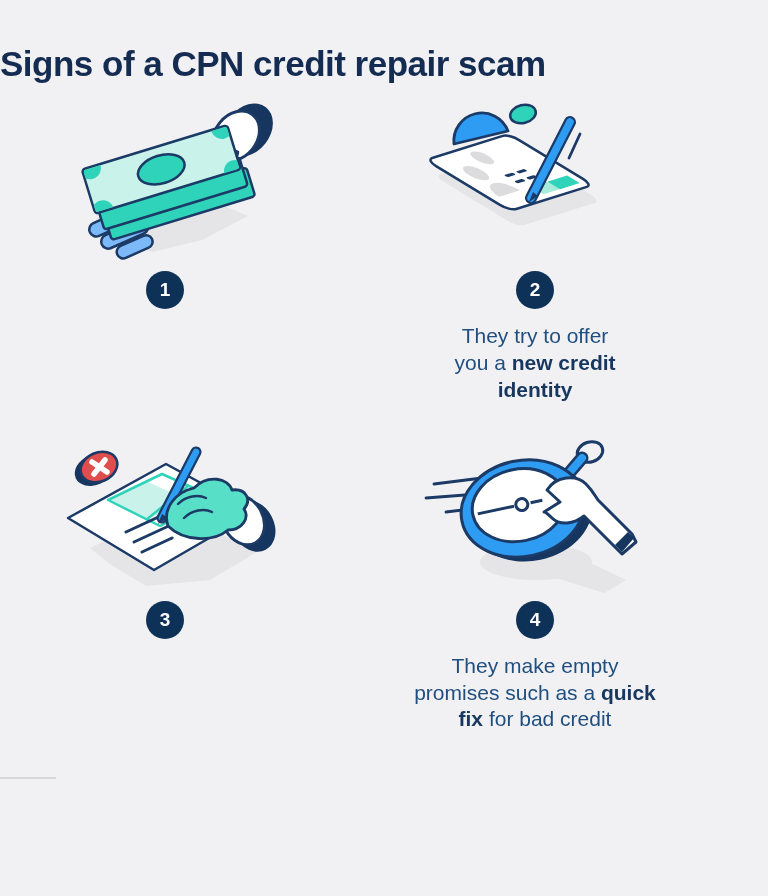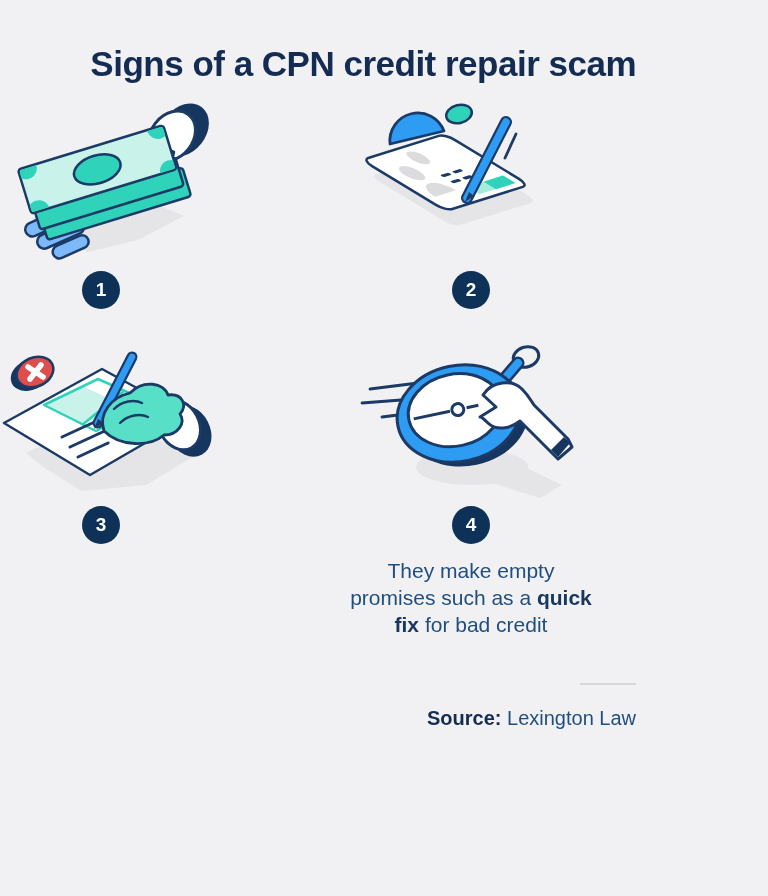--- a/index.html
+++ b/index.html
@@ -3,21 +3,21 @@
 <meta charset="utf-8">
 <style>
   html,body{margin:0;padding:0;}
   body{
     width:768px;height:896px;
     background:#f1f1f3;
     font-family:"Liberation Sans","DejaVu Sans",sans-serif;
     color:#1f4e7f;
     overflow:hidden;
   }
-  .page{width:636px;height:896px;display:flex;flex-direction:column;align-items:flex-end;}
+  .page{width:636px;height:896px;display:flex;flex-direction:column;align-items:flex-start;}
   .title{
     margin:44px 0 6px 0;
     font-size:35px;font-weight:700;letter-spacing:-0.5px;
     color:#142b52;text-align:center;
   }
   .grid{
     width:700px;
     display:grid;grid-template-columns:1fr 1fr;
     column-gap:40px;row-gap:26px;
     margin-top:10px;
@@ -119,20 +119,21 @@
           <ellipse cx="103" cy="14" rx="13" ry="9" transform="rotate(-14 103 14)" fill="#2fd3b9" stroke="#1b3a66" stroke-width="2.5"></ellipse>
           <line x1="160" y1="34" x2="149" y2="58" stroke="#1b3a66" stroke-width="2.8" stroke-linecap="round"></line>
           <line x1="150" y1="22" x2="111" y2="98" stroke="#1b3a66" stroke-width="12" stroke-linecap="round"></line>
           <line x1="150" y1="22" x2="111" y2="98" stroke="#2f9cf4" stroke-width="7.5" stroke-linecap="round"></line>
           <path d="M109,102 L113,92 L118,96 Z" fill="#1b3a66"></path>
         </svg>
       </div>
       <div class="badge">
         <span>2</span>
       </div>
+      <p class="caption t2"><span>They try to offer you a </span><strong>new credit identity</strong><span></span></p>
     </div>
 
     <div class="item">
       <div class="figure">
         <svg width="230" height="165" viewBox="0 0 230 165">
           <polygon points="40,118 110,84 180,108 210,120 160,150 96,156 60,134" fill="#e5e5e7"></polygon>
           <path d="M18,88 L116,34 L204,82 L104,140 Z" fill="#ffffff" stroke="#1b3a66" stroke-width="2.5" stroke-linejoin="round"></path>
           <path d="M58,70 L98,52 L138,70 L96,90 Z" fill="#c9f3ea"></path>
           <g fill="none" stroke="#2fd3b9" stroke-width="2.5" stroke-linejoin="round">
             <path d="M58,70 L112,44 L166,68 L110,96 Z"></path>
@@ -191,15 +192,14 @@
       <div class="badge">
         <span>4</span>
       </div>
       <p class="caption t4"><span>They make empty promises such as a </span><strong>quick fix</strong><span> for bad credit</span></p>
     </div>
 
   </div>
 
   <div class="divider"></div>
 
-  <p class="source"><strong>Source:</strong><span> Lexington Law</span></p>
 
 </div>
 
 </body></html>

